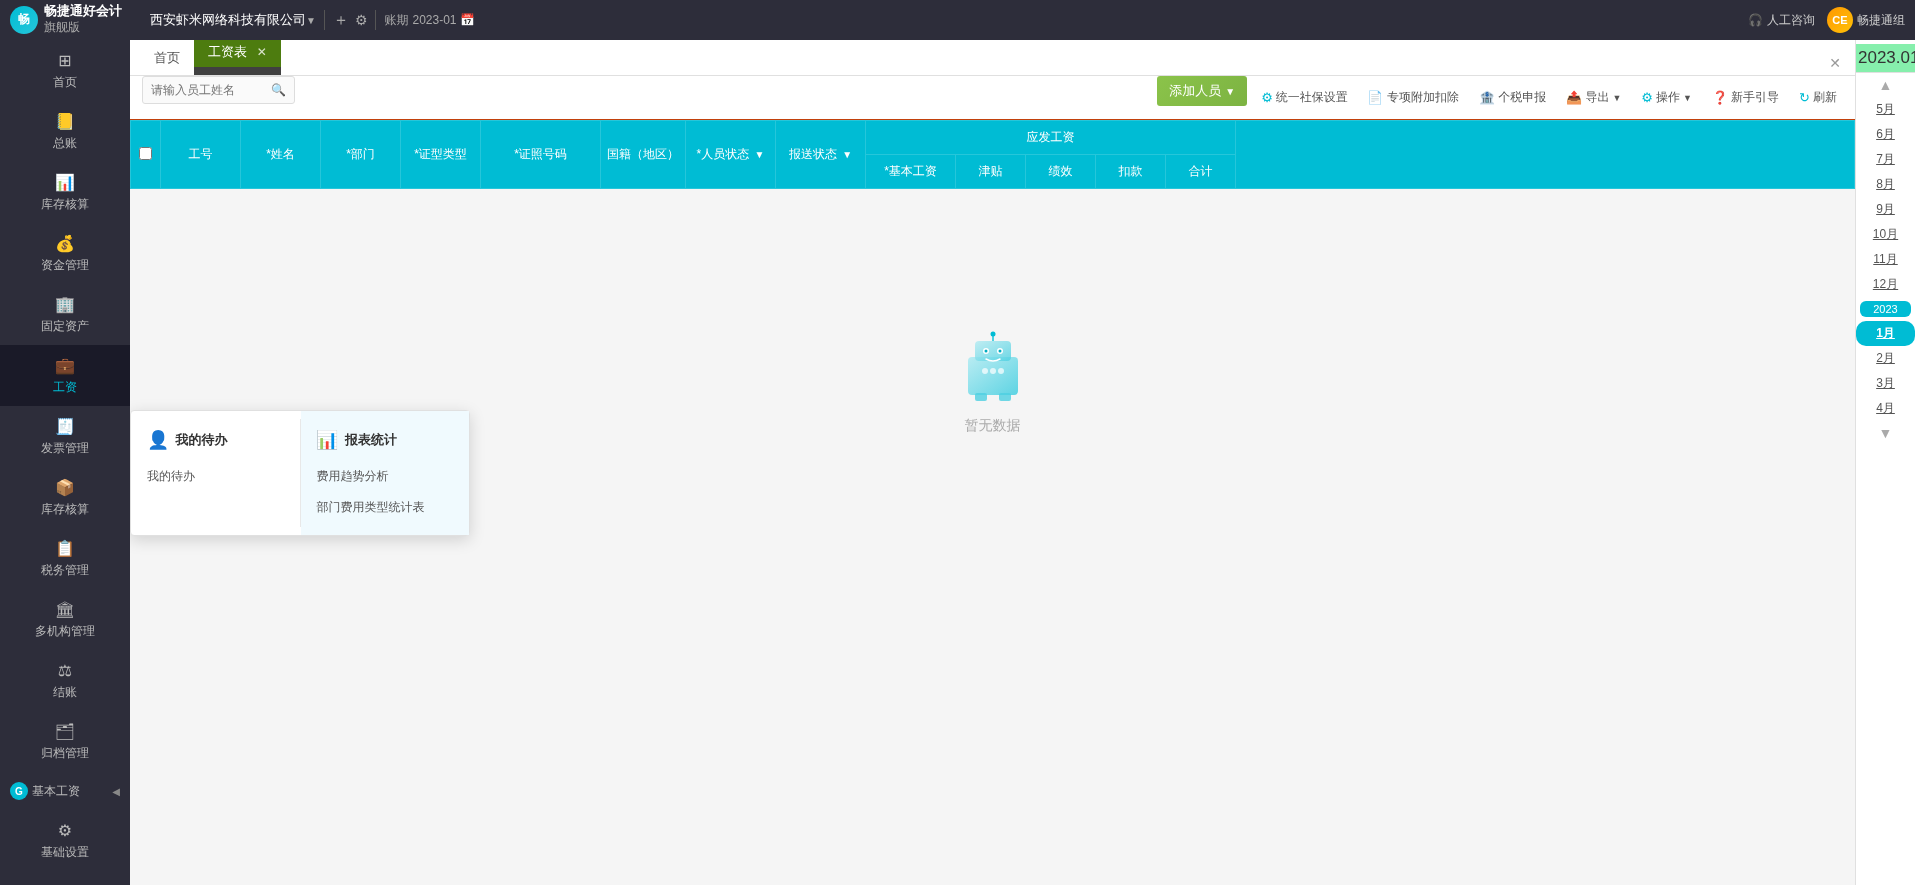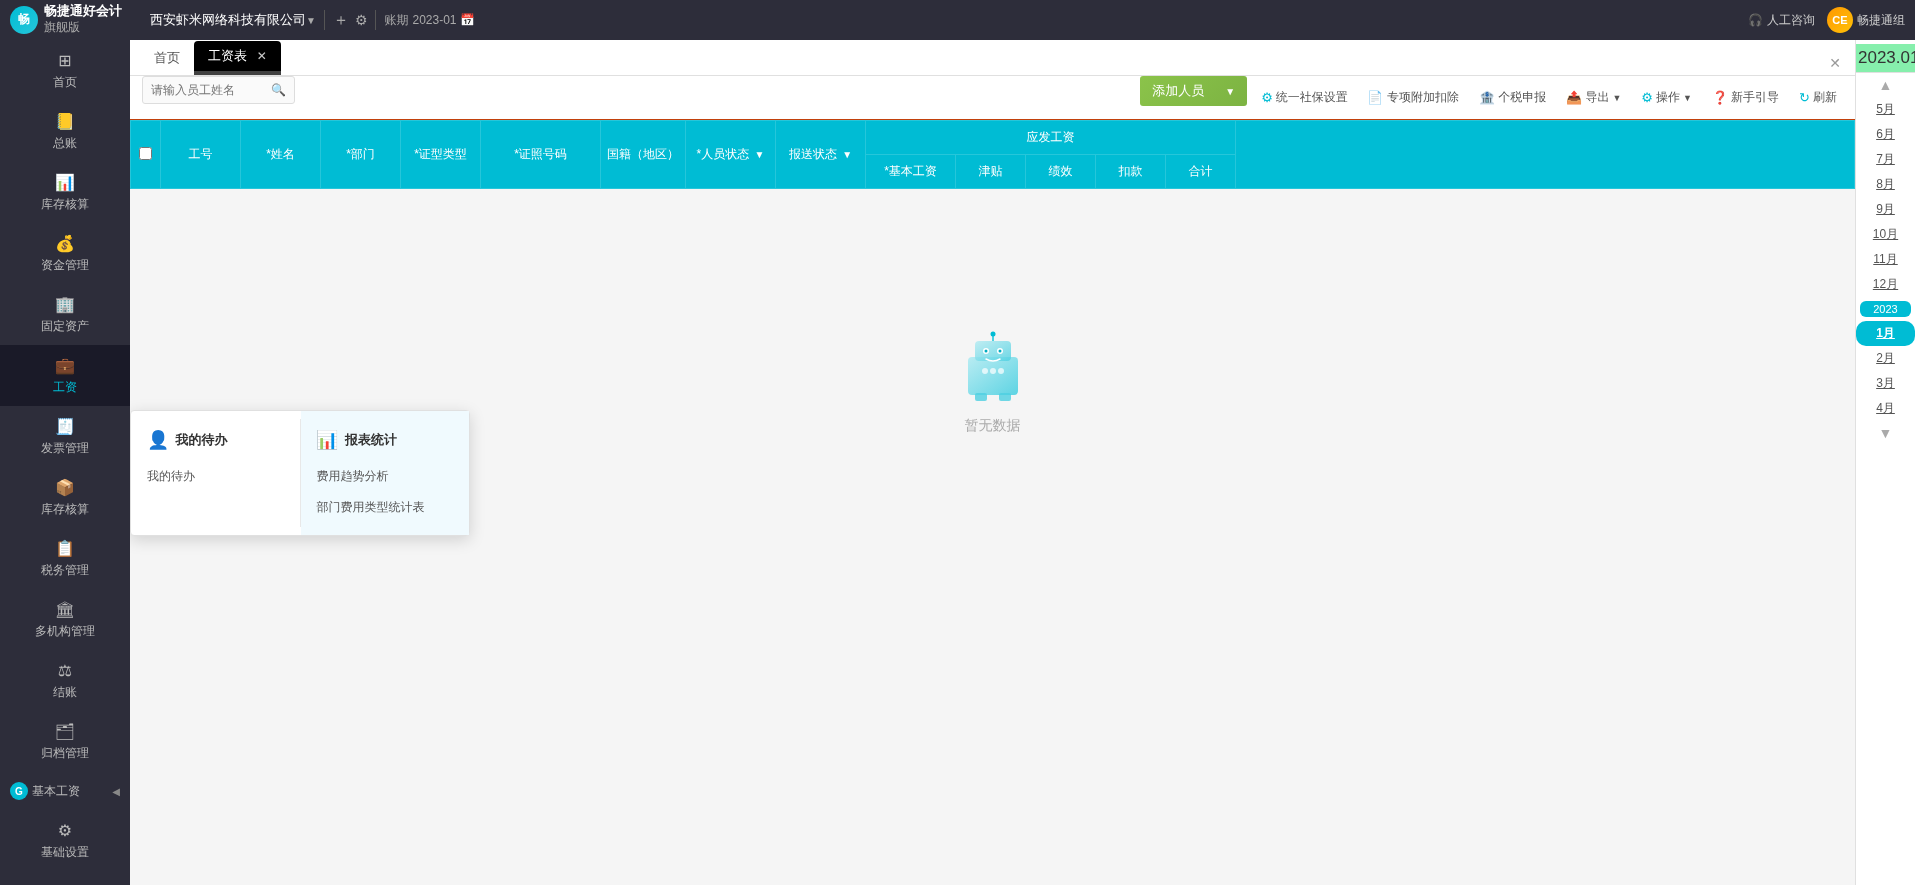--- a/index.html
+++ b/index.html
@@ -97,24 +97,24 @@
       flex-shrink: 0;
     }
     .tab-item {
       padding: 6px 14px;
       font-size: 13px;
       cursor: pointer;
       color: #555;
       border-bottom: 2px solid transparent;
     }
     .tab-item.active {
-      background: #000000;
+      background: #4d7c0f;
       color: white;
       border-radius: 4px 4px 0 0;
-      border-bottom: 4px solid #404040;
+      border-bottom: 8px solid #404040;
     }
     .tab-close {
       margin-left: 6px; font-size: 12px; cursor: pointer;
       color: rgba(255,255,255,0.8);
     }
 
     
     .toolbar {
       height: 44px;
       background: #fff;
@@ -133,21 +133,21 @@
     .search-box input {
       border: none; background: transparent; font-size: 12px;
       width: 120px; outline: none; color: #999;
     }
     .search-icon { color: #aaa; font-size: 12px; cursor: pointer; }
     .toolbar-spacer { flex: 1; }
     .btn-add-person {
       background: linear-gradient(135deg, #8bc34a, #7cb342);
       color: white; border: none; border-radius: 3px;
       padding: 5px 12px; font-size: 13px; cursor: pointer;
-      display: flex; align-items: center; gap: 21px; height: 30px;
+      display: flex; align-items: center; gap: 4px; height: 30px;
     }
     .btn-add-person .arrow { font-size: 10px; }
     .toolbar-action {
       display: flex; align-items: center; gap: 3px;
       font-size: 12px; color: #555; cursor: pointer; padding: 3px 6px;
     }
     .toolbar-action .icon { color: #00bcd4; font-size: 13px; }
 
     
     .table-container {

